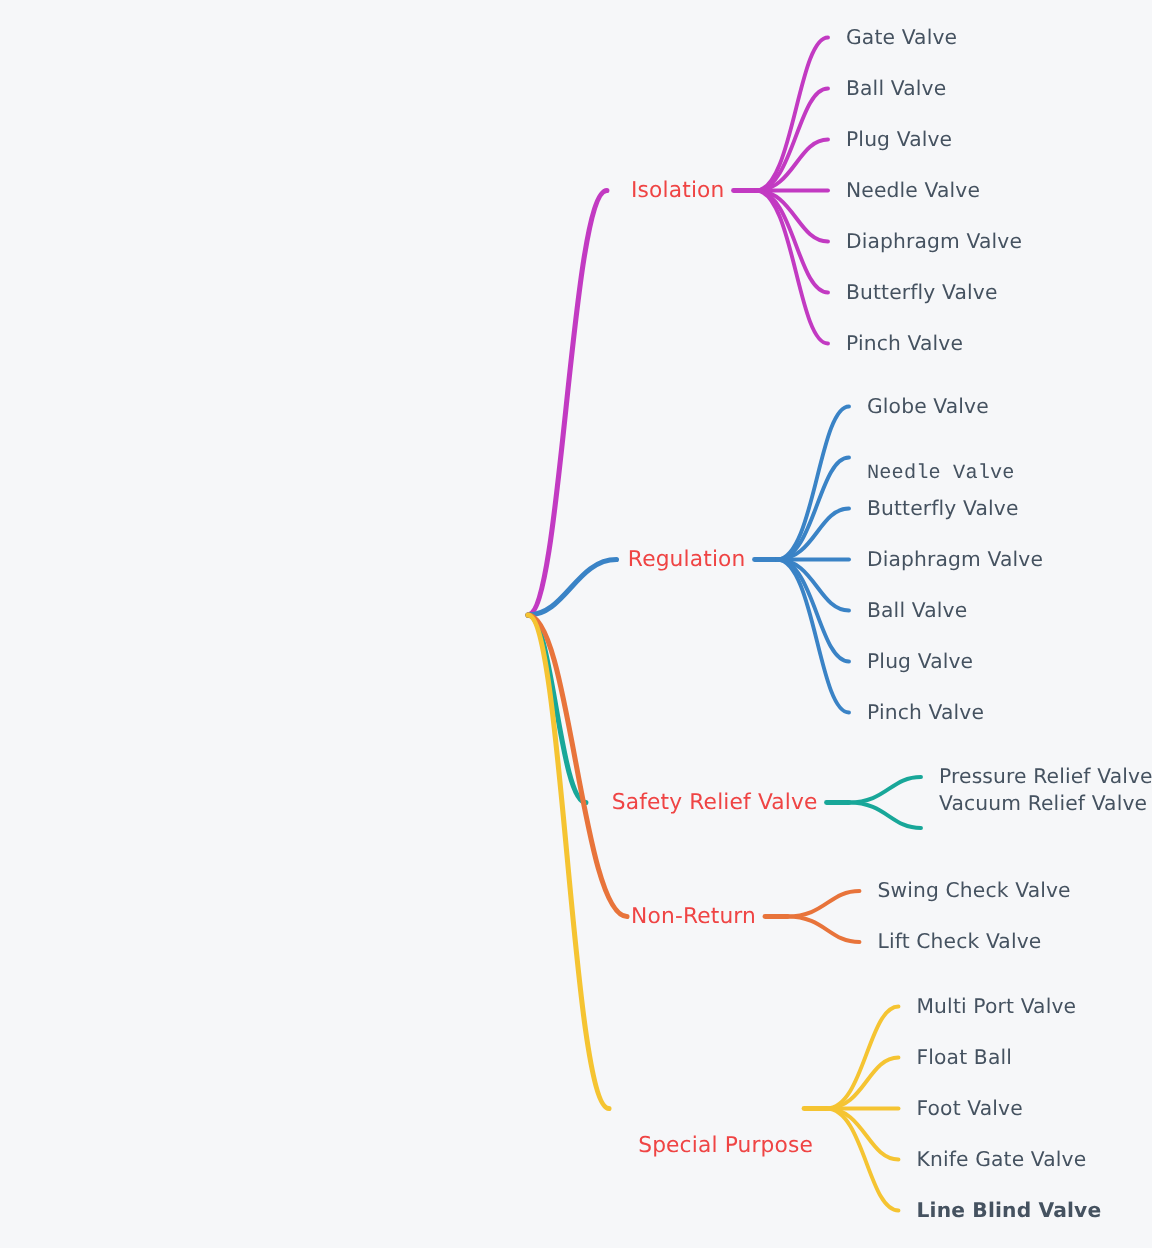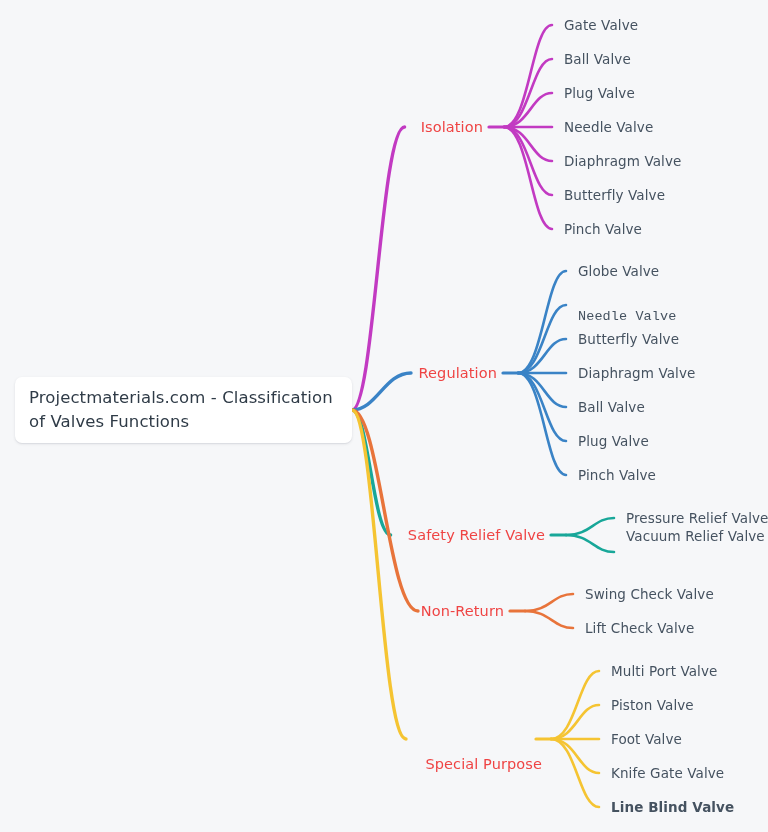--- a/index.html
+++ b/index.html
@@ -92,26 +92,20 @@
       <path d="M 525 611 C 549.96 611, 552.84 628, 573 628" stroke="#e8743b" stroke-width="2.6" fill="none" stroke-linecap="round"></path>
       <path d="M 352 410 C 374.68 410, 381.7 739, 406 739" stroke="#f5c432" stroke-width="3.4" fill="none" stroke-linecap="round"></path>
       <path d="M 536 739 L 551 739" stroke="#f5c432" stroke-width="3.2" fill="none" stroke-linecap="round"></path>
       <path d="M 551 739 C 575.96 739, 578.84 671, 599 671" stroke="#f5c432" stroke-width="2.6" fill="none" stroke-linecap="round"></path>
       <path d="M 551 739 C 575.96 739, 578.84 705, 599 705" stroke="#f5c432" stroke-width="2.6" fill="none" stroke-linecap="round"></path>
       <path d="M 551 739 C 575.96 739, 578.84 739, 599 739" stroke="#f5c432" stroke-width="2.6" fill="none" stroke-linecap="round"></path>
       <path d="M 551 739 C 575.96 739, 578.84 773, 599 773" stroke="#f5c432" stroke-width="2.6" fill="none" stroke-linecap="round"></path>
       <path d="M 551 739 C 575.96 739, 578.84 807, 599 807" stroke="#f5c432" stroke-width="2.6" fill="none" stroke-linecap="round"></path>
     </svg>
 
-  <div class="root-node">
-    <div class="root-label">
-      <span>Projectmaterials.com - Classification</span><br>
-      <span>of Valves Functions</span>
-    </div>
-  </div>
 
   <div id="labels">
       <div class="node-label branch" style="left: 483px; top: 127px;"><span>Isolation</span></div>
       <div class="node-label leaf" style="left: 564px; top: 25px;"><span>Gate Valve</span></div>
       <div class="node-label leaf" style="left: 564px; top: 59px;"><span>Ball Valve</span></div>
       <div class="node-label leaf" style="left: 564px; top: 93px;"><span>Plug Valve</span></div>
       <div class="node-label leaf" style="left: 564px; top: 127px;"><span>Needle Valve</span></div>
       <div class="node-label leaf" style="left: 564px; top: 161px;"><span>Diaphragm Valve</span></div>
       <div class="node-label leaf" style="left: 564px; top: 195px;"><span>Butterfly Valve</span></div>
       <div class="node-label leaf" style="left: 564px; top: 229px;"><span>Pinch Valve</span></div>
@@ -124,18 +118,18 @@
       <div class="node-label leaf" style="left: 578px; top: 441px;"><span>Plug Valve</span></div>
       <div class="node-label leaf" style="left: 578px; top: 475px;"><span>Pinch Valve</span></div>
       <div class="node-label branch" style="left: 545px; top: 535px;"><span>Safety Relief Valve</span></div>
       <div class="node-label leaf" style="left: 626px; top: 518px;"><span>Pressure Relief Valve</span></div>
       <div class="node-label leaf" style="left: 626px; top: 536px;"><span>Vacuum Relief Valve</span></div>
       <div class="node-label branch" style="left: 504px; top: 611px;"><span>Non-Return</span></div>
       <div class="node-label leaf" style="left: 585px; top: 594px;"><span>Swing Check Valve</span></div>
       <div class="node-label leaf" style="left: 585px; top: 628px;"><span>Lift Check Valve</span></div>
       <div class="node-label branch" style="left: 530px; top: 764px; margin-left: 12px;"><span>Special Purpose</span></div>
       <div class="node-label leaf" style="left: 611px; top: 671px;"><span>Multi Port Valve</span></div>
-      <div class="node-label leaf" style="left: 611px; top: 705px;"><span>Piston Valve</span></div>
+      <div class="node-label leaf" style="left: 611px; top: 705px;"><span>Float Ball</span></div>
       <div class="node-label leaf" style="left: 611px; top: 739px;"><span>Foot Valve</span></div>
       <div class="node-label leaf" style="left: 611px; top: 773px;"><span>Knife Gate Valve</span></div>
       <div class="node-label leaf" style="left: 611px; top: 807px; font-weight: bold;"><span>Line Blind Valve</span></div>
     </div>
 </div>
 
 </body></html>

